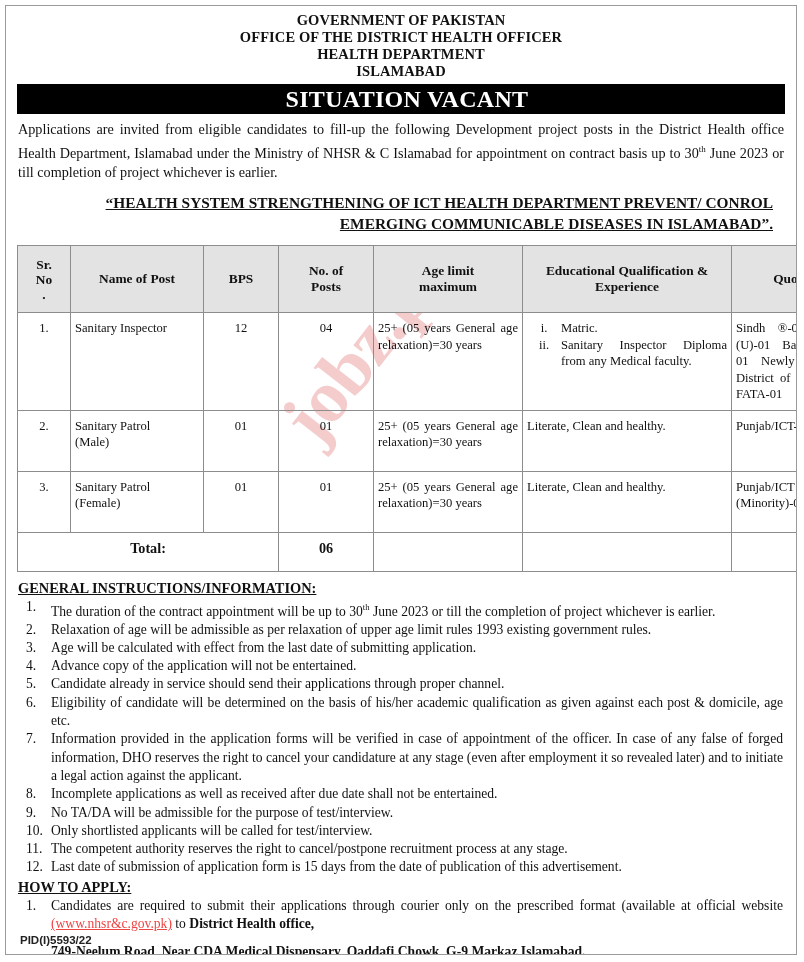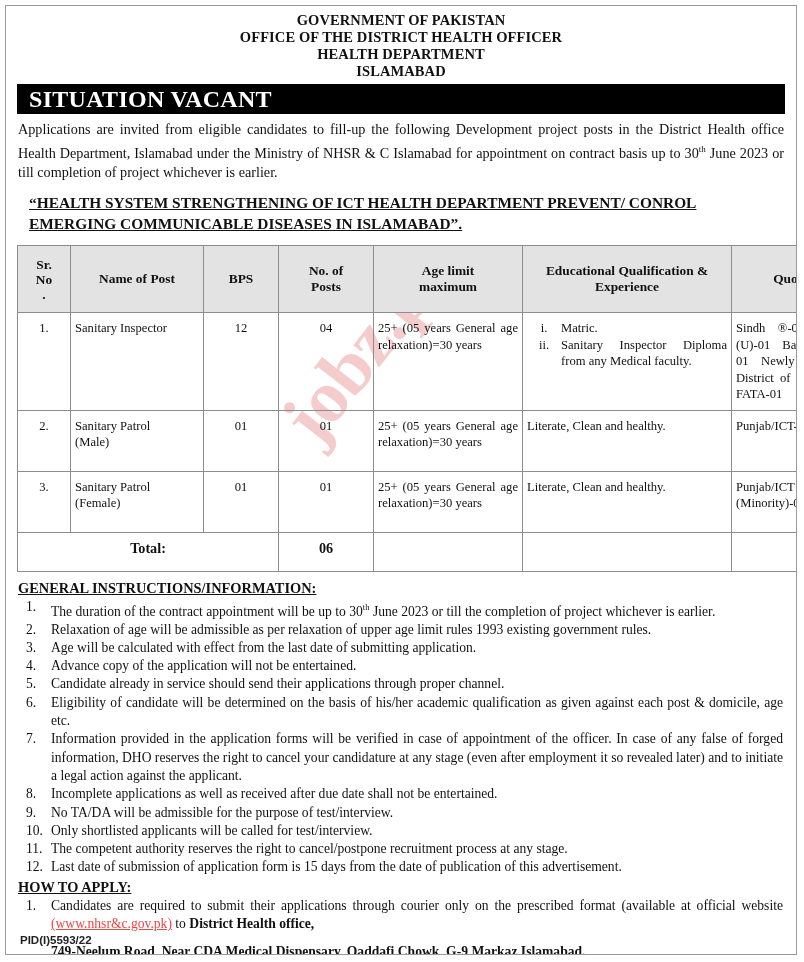--- a/index.html
+++ b/index.html
@@ -58,39 +58,39 @@
     font-weight: bold;
     font-size: 14.5px;
     line-height: 17px;
     letter-spacing: .1px;
   }
   .org-head div { white-space: nowrap; }
 
   .banner {
     background: #000000;
     color: #ffffff;
-    text-align: left;
+    text-align: center;
     font-weight: bold;
     font-size: 24px;
     line-height: 30px;
     margin: 4px 0 6px 0;
     letter-spacing: .3px;
     padding-left: 12px;
   }
 
   .intro {
     font-size: 14.2px;
     line-height: 19.5px;
     text-align: justify;
     margin: 0 1px 10px 1px;
   }
   .intro sup { font-size: 9px; vertical-align: super; }
 
   .project-title {
-    text-align: left;
+    text-align: right;
     font-weight: bold;
     font-size: 15.4px;
     line-height: 21px;
     text-decoration: underline;
     margin: 0 12px 11px 12px;
   }
 
   
   table.jobs {
     border-collapse: collapse;

